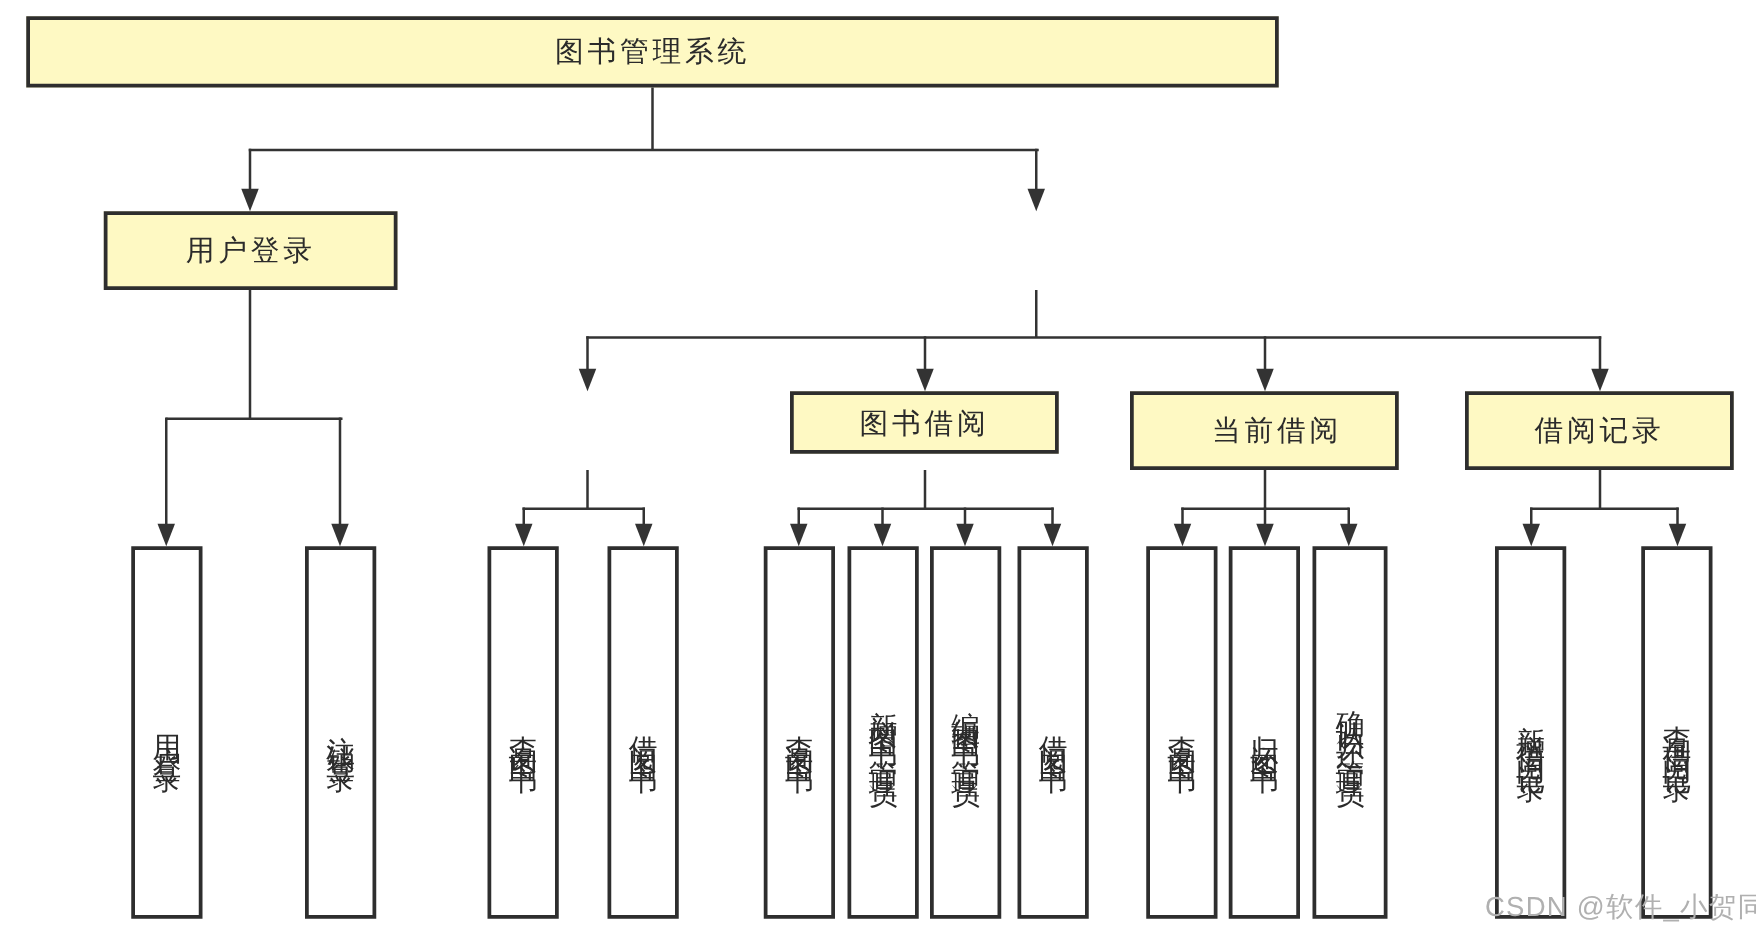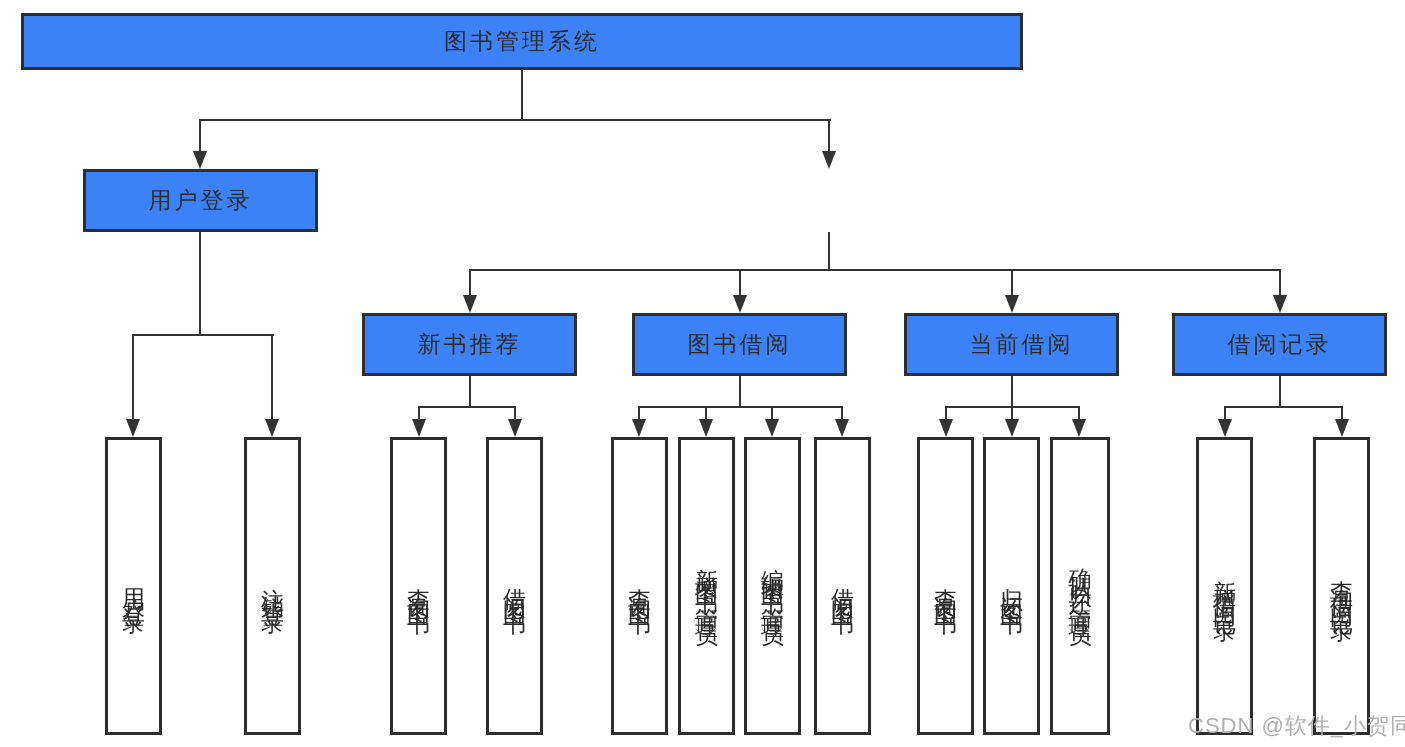--- a/index.html
+++ b/index.html
@@ -1,21 +1,21 @@
 <!DOCTYPE html>
 <html><head>
 <meta charset="utf-8">
 <style>
   html,body { margin:0; padding:0; background:#ffffff; }
   #stage {
     position:relative; width:1405px; height:747px; background:#ffffff;
     font-family:"Liberation Sans","DejaVu Sans",sans-serif; overflow:hidden;
   }
   .node {
-    position:absolute; box-sizing:border-box; border:3px solid #2e2e2e; background:#3b82f6;
+    position:absolute; box-sizing:border-box; border:3px solid #2e2e2e; background:#fef9c3;
     display:flex; align-items:center; justify-content:center;
     font-size:23px; letter-spacing:3px; color:#2b2b2b; white-space:nowrap;
   }
   .leaf {
     position:absolute; box-sizing:border-box; border:3px solid #2e2e2e; background:#ffffff;
     width:57px; height:298px; top:437px;
     display:flex; align-items:center; justify-content:center;
   }
   .leaf span {
     writing-mode:vertical-rl; text-orientation:mixed;
@@ -39,24 +39,21 @@
 <div id="stage">
 
   <div class="node" style="left:21px; top:13px; width:1002px; height:57px;">
     <span>图书管理系统</span>
   </div>
 
   <div class="node" style="left:83px; top:169px; width:235px; height:63px;">
     <span>用户登录</span>
   </div>
 
-  <div class="node" style="left:362px; top:313px; width:215px; height:63px;">
-    <span>新书推荐</span>
-  </div>
-  <div class="node" style="left:632px; top:313px; width:215px; height:63px;">
+  <div class="node" style="left:632px; top:313px; width:215px; height:50px;">
     <span>图书借阅</span>
   </div>
   <div class="node" style="left:904px; top:313px; width:215px; height:63px;padding-left:20px;">
     <span>当前借阅</span>
   </div>
   <div class="node" style="left:1172px; top:313px; width:215px; height:63px;">
     <span>借阅记录</span>
   </div>
 
   <div class="leaf" style="left:105px;">

